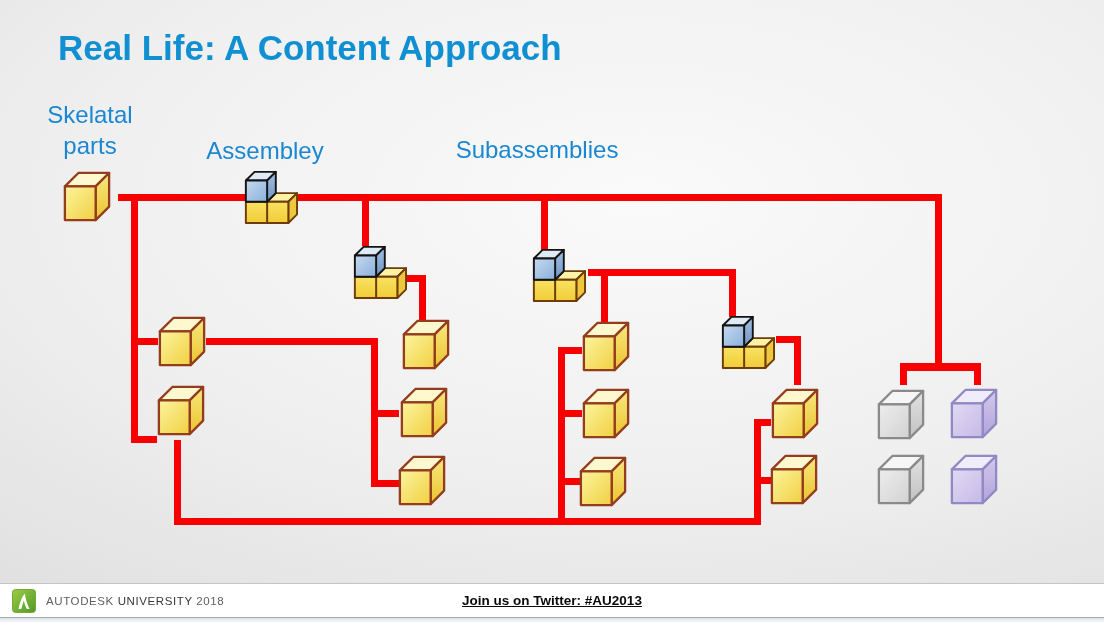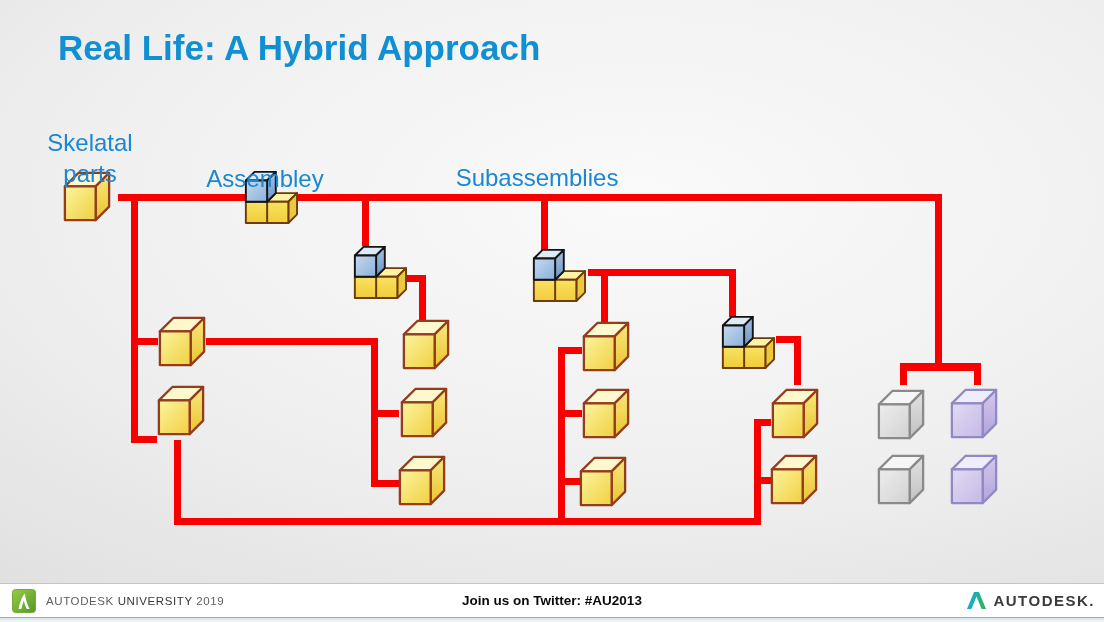--- a/index.html
+++ b/index.html
@@ -10,32 +10,32 @@
   }
   .slide-title{
     position:absolute;left:58px;top:28px;margin:0;
     font-size:35px;font-weight:bold;letter-spacing:0px;
   }
   #diagram{position:absolute;inset:0;}
   .edge{position:absolute;z-index:1;}
   .node{position:absolute;z-index:2;line-height:0;}
   .dlabel{
     position:absolute;z-index:3;transform:translateX(-50%);
-    font-size:24px;line-height:31px;text-align:center;white-space:nowrap;margin-top:28px;
+    font-size:24px;line-height:31px;text-align:center;white-space:nowrap;
   }
   .footer-bar{
     position:absolute;left:0;top:583px;width:1104px;height:34px;
     background:#ffffff;border-top:1px solid #c4c4c4;box-sizing:border-box;z-index:5;
   }
   .footer-left{position:absolute;left:12px;top:0;height:100%;display:flex;align-items:center;gap:10px;}
   .footer-left-text{font-size:11.5px;letter-spacing:.6px;color:#5f5f5f;}
   .footer-left-text .bold{font-weight:normal;color:#383838;}
   .footer-center{
     position:absolute;left:50%;top:0;height:100%;transform:translateX(-50%);
-    display:flex;align-items:center;font-size:13.5px;font-weight:bold;color:#0a0a0a;
+    display:flex;align-items:center;font-size:13.5px;font-weight:bold;color:#0a0a0a;text-decoration:underline;
   }
   .footer-right{position:absolute;right:9px;top:0;height:100%;display:flex;align-items:center;gap:6px;}
   .footer-right-text{font-size:15px;font-weight:bold;letter-spacing:1.5px;color:#3a3a3a;}
   .footer-strip{
     position:absolute;left:0;top:617px;width:1104px;height:5px;z-index:5;
     border-top:1px solid #a6adb2;background:linear-gradient(180deg,#dbe2e7 0%,#f4f8fa 100%);box-sizing:border-box;
   }
 </style>
 </head>
 <body>
@@ -85,21 +85,21 @@
           <stop offset="1" stop-color="#4f9a2c"></stop>
         </linearGradient>
       <linearGradient id="gadsk" x1="0" y1="0" x2="1" y2="0">
           <stop offset="0" stop-color="#21a7d4"></stop>
           <stop offset=".5" stop-color="#16b3a2"></stop>
           <stop offset="1" stop-color="#3fae49"></stop>
         </linearGradient>
     </defs>
   </svg>
 
-  <h1 class="slide-title" style="color: rgb(16, 144, 210);">Real Life: A Hybrid Approach</h1>
+  <h1 class="slide-title" style="color: rgb(16, 144, 210);">Real Life: A Content Approach</h1>
 
   <div id="diagram">
       <div class="edge" style="left: 118px; top: 194px; width: 824px; height: 7px; background: rgb(248, 0, 0);"></div>
       <div class="edge" style="left: 131px; top: 194px; width: 7px; height: 249px; background: rgb(248, 0, 0);"></div>
       <div class="edge" style="left: 138px; top: 338px; width: 20px; height: 7px; background: rgb(248, 0, 0);"></div>
       <div class="edge" style="left: 138px; top: 436px; width: 19px; height: 7px; background: rgb(248, 0, 0);"></div>
       <div class="edge" style="left: 362px; top: 194px; width: 7px; height: 52px; background: rgb(248, 0, 0);"></div>
       <div class="edge" style="left: 541px; top: 194px; width: 7px; height: 57px; background: rgb(248, 0, 0);"></div>
       <div class="edge" style="left: 935px; top: 194px; width: 7px; height: 176px; background: rgb(248, 0, 0);"></div>
       <div class="edge" style="left: 900px; top: 363px; width: 81px; height: 8px; background: rgb(248, 0, 0);"></div>
@@ -296,26 +296,20 @@
 
   <div class="footer-bar">
     <div class="footer-left">
       <svg width="24" height="24" viewBox="0 0 24 24">
         <rect x="0.5" y="0.5" width="23" height="23" rx="3" fill="url(#gau)" stroke="#78a83a" stroke-width="1"></rect>
         <path d="M6.5,20 Q9,8 13,4.5 Q13.4,12 17.6,20 L14.7,20 Q12.6,15.5 11.8,11.5 Q10.5,15.5 9.3,20 Z" fill="#ffffff"></path>
       </svg>
       <span class="footer-left-text">
         <span>AUTODESK</span>
         <span class="bold">UNIVERSITY</span>
-        <span>2019</span>
+        <span>2018</span>
       </span>
     </div>
     <div class="footer-center">Join us on Twitter: #AU2013</div>
-    <div class="footer-right">
-      <svg width="21" height="19" viewBox="0 0 22 20">
-        <path d="M1,19 L8.4,1 L13.6,1 L21,19 L16.4,19 L11,5.8 L5.6,19 Z" fill="url(#gadsk)"></path>
-      </svg>
-      <span class="footer-right-text">AUTODESK.</span>
-    </div>
   </div>
   <div class="footer-strip"></div>
 
 </div>
 
 </body></html>

